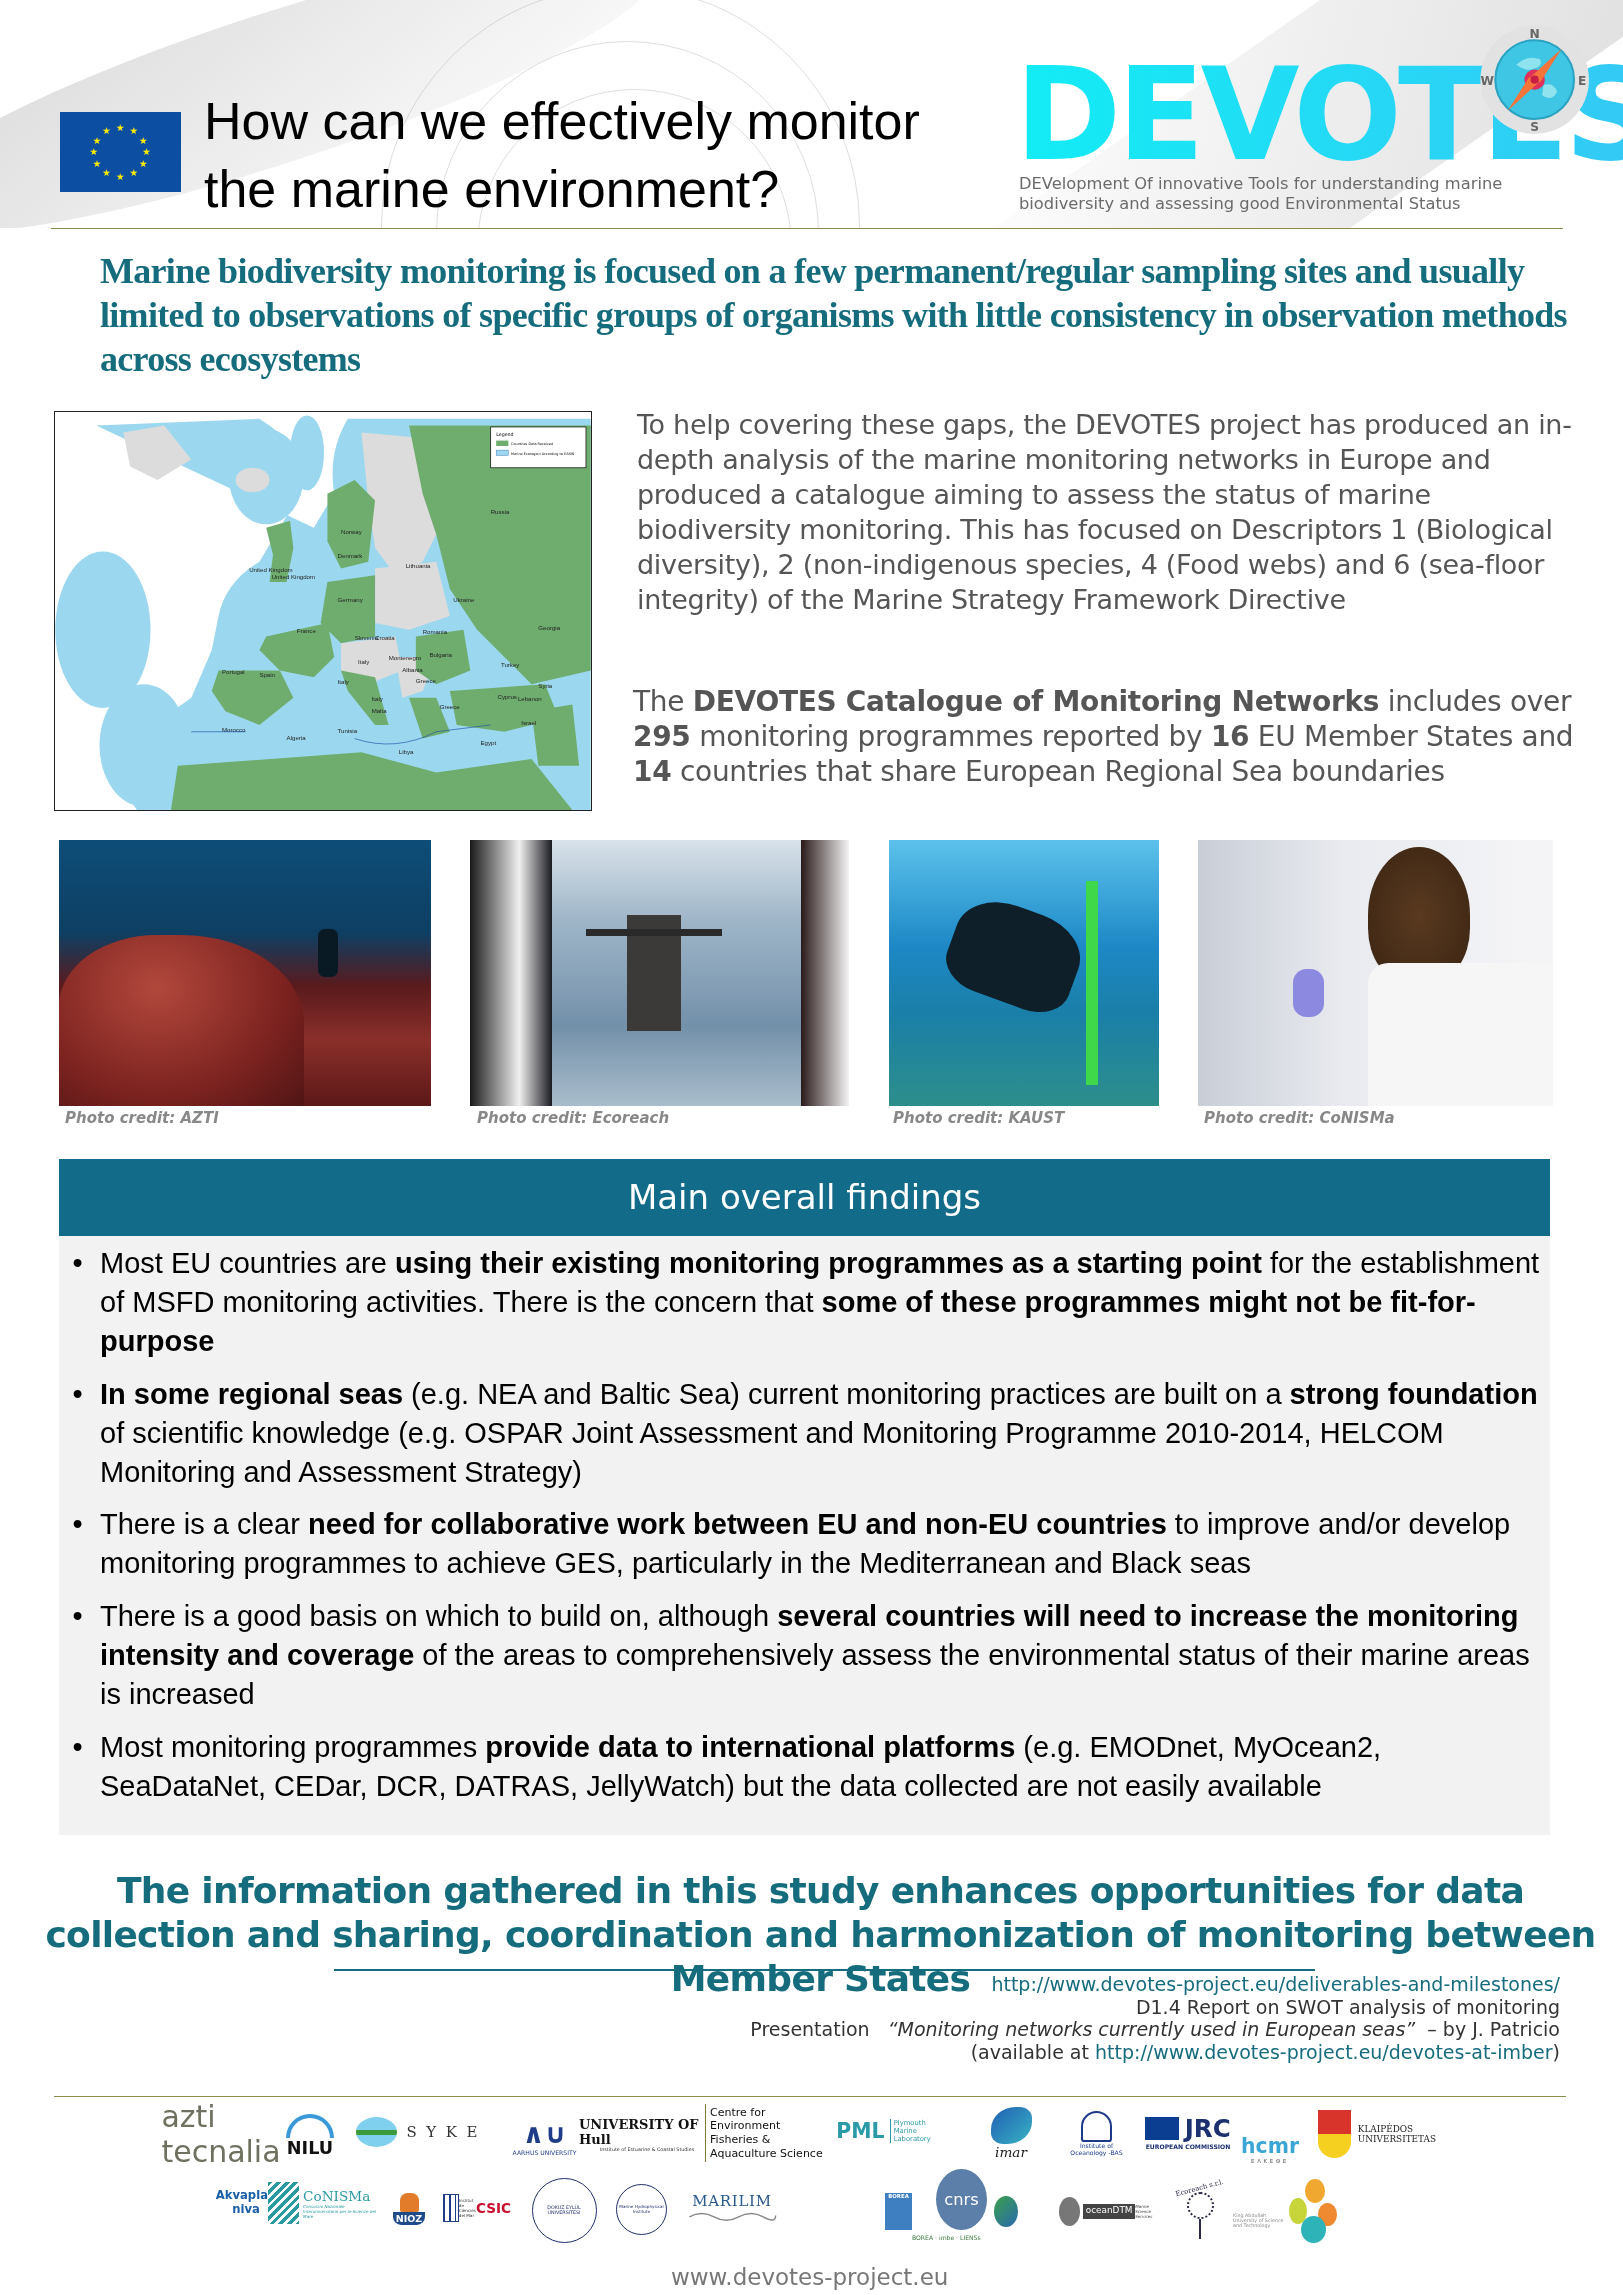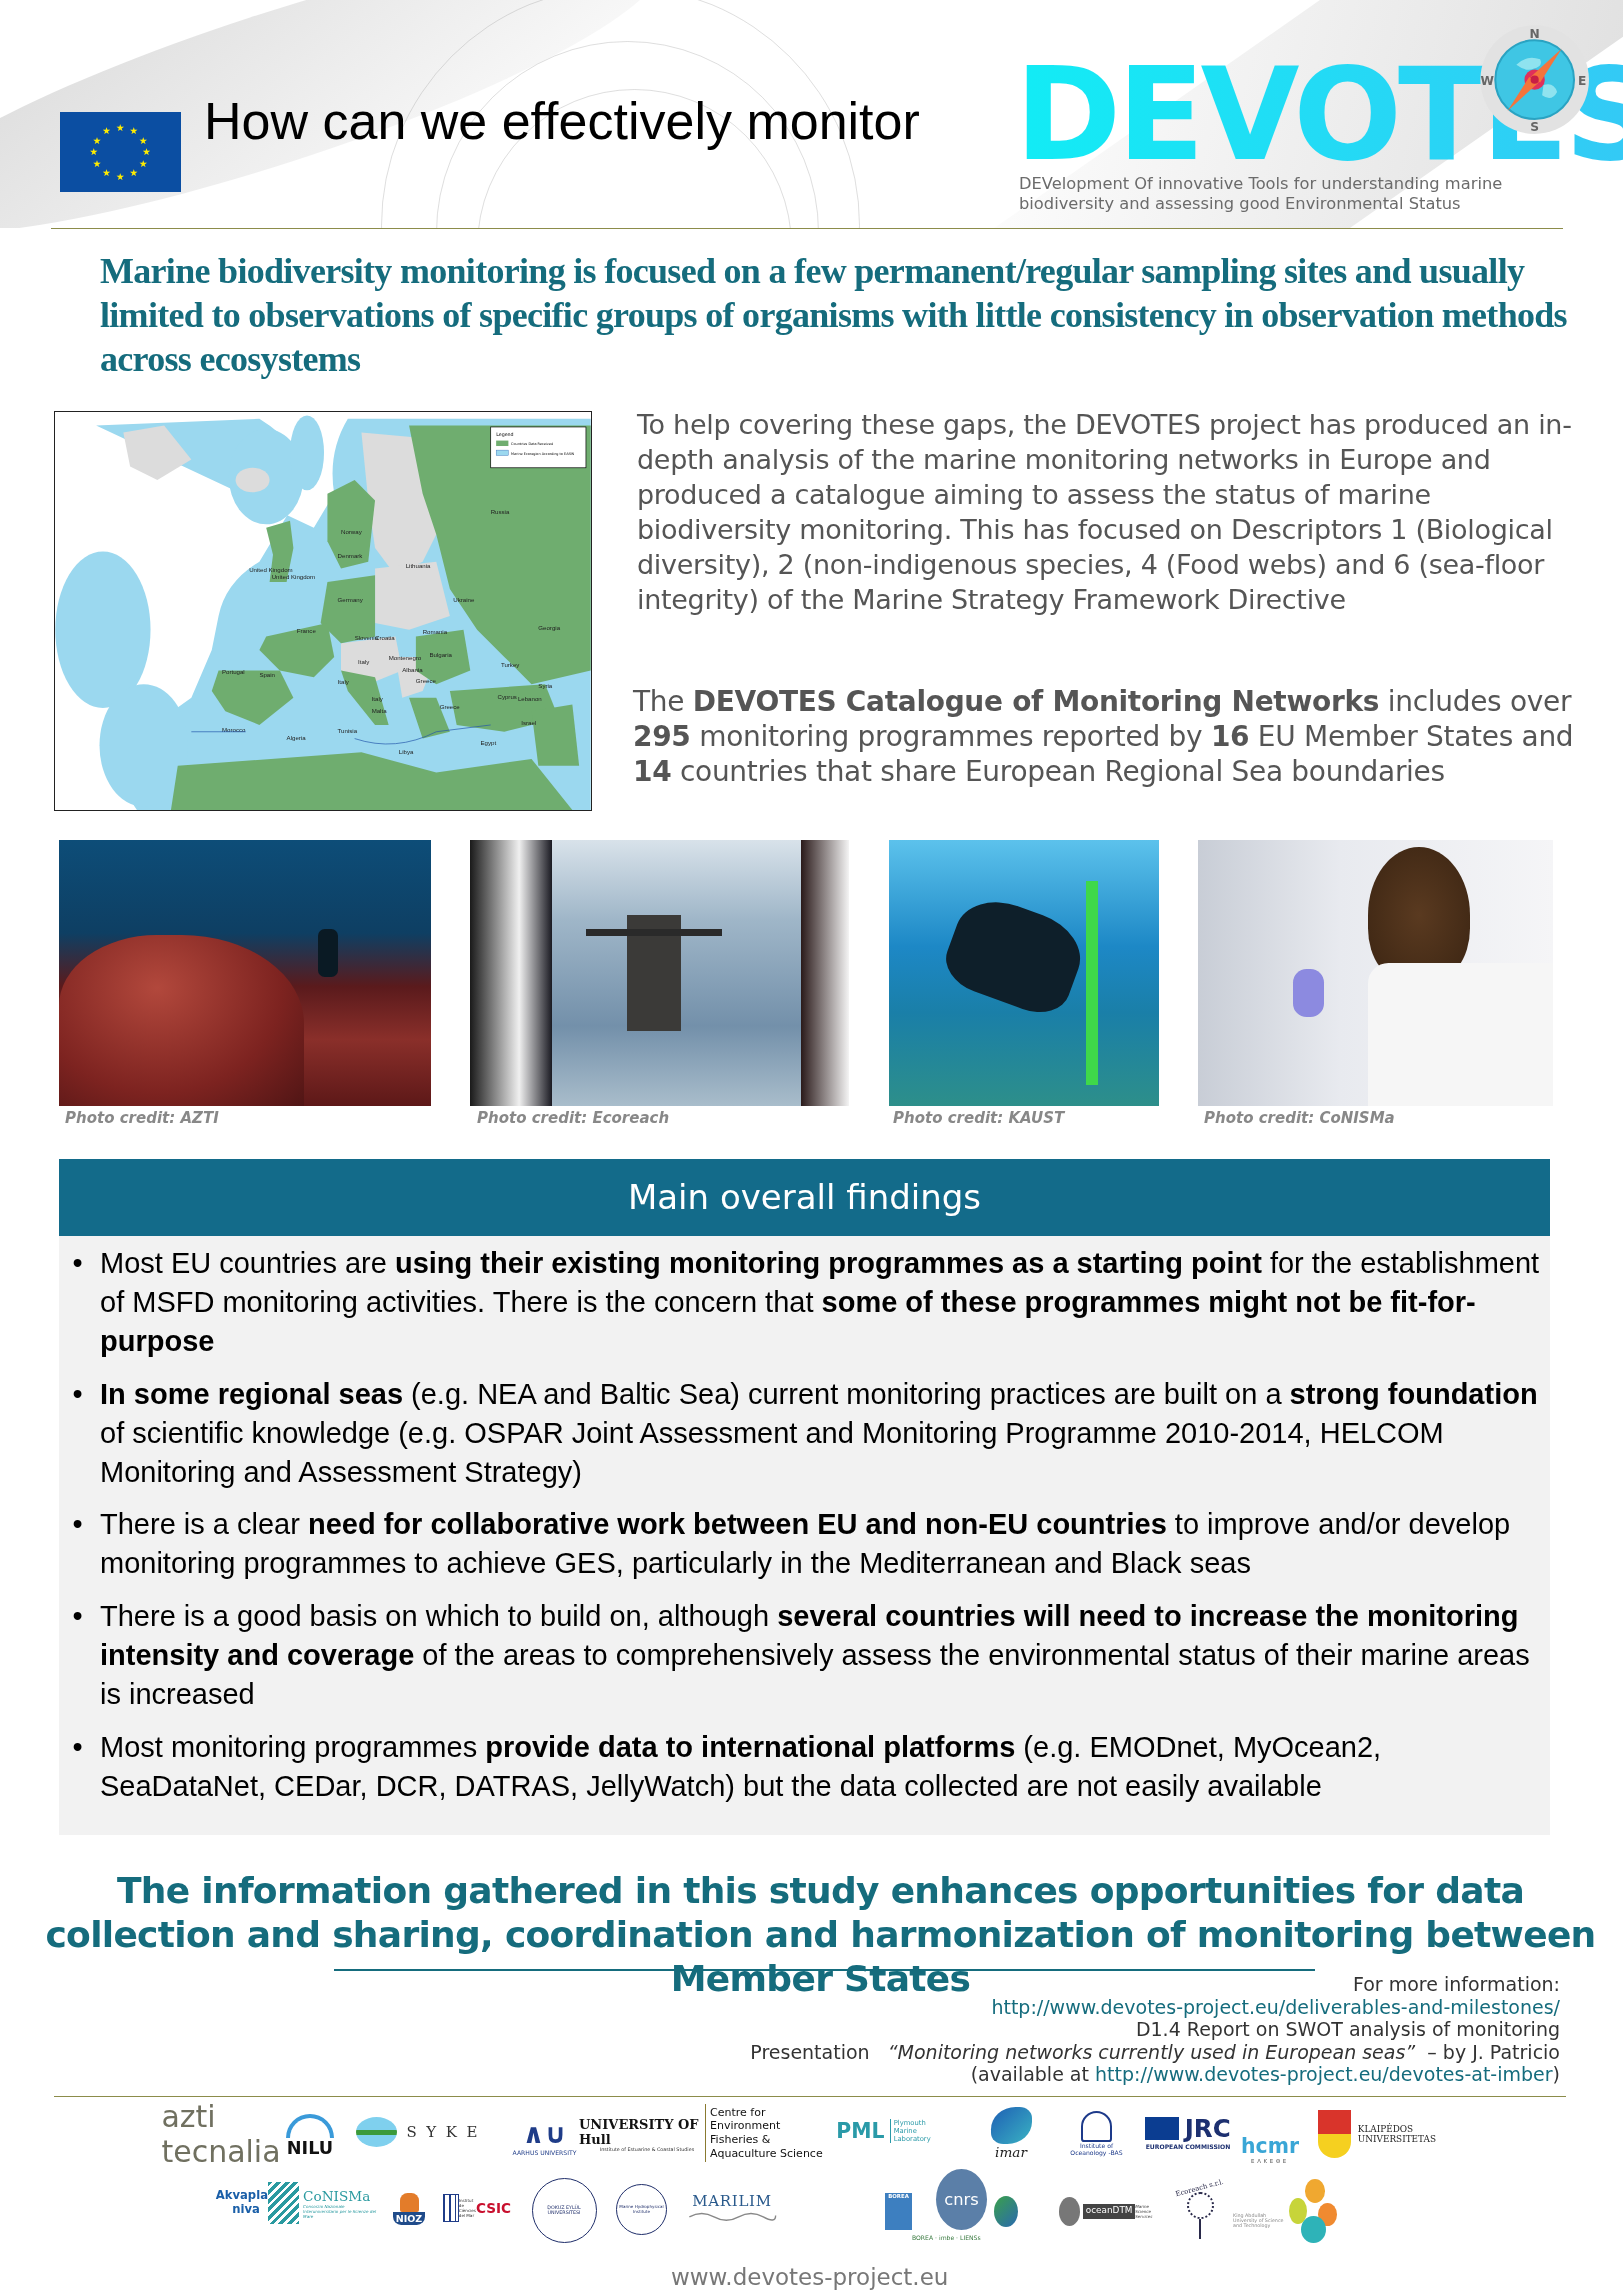--- a/index.html
+++ b/index.html
@@ -63,20 +63,21 @@
         <text x="54" y="81">★</text>
       <text x="49" y="64">★</text>
         <text x="54" y="47">★</text>
         <text x="68" y="33">★</text>
     </g>
   </svg>
 </div>
 
 <div class="abs title">
   <div>How can we effectively monitor</div>
+  <div>the marine environment?</div>
 </div>
 
 <div class="abs devotes">DEVOTES</div>
 
 <div class="abs compass">
   <svg viewBox="0 0 165 165" width="112" height="112">
     <circle cx="82" cy="82" r="80" fill="#e2e2e2"></circle>
     <circle cx="82" cy="82" r="58" fill="#3fc6e4" stroke="#2aa3c2" stroke-width="3"></circle>
     <path d="M55 60 q15 -15 35 -8 q5 10 -10 14 q-10 5 -25 -6z M95 90 q15 -5 20 10 q-8 15 -22 5z" fill="#8fe3ef"></path>
     <circle cx="82" cy="82" r="15" fill="#e0305a"></circle>
@@ -218,21 +219,20 @@
       <li class="find-item" style="margin-top: 13.6px;"><span class="bul">•</span><span>There is a clear </span><b>need for collaborative work between EU and non-EU countries</b><span> to improve and/or develop monitoring programmes to achieve GES, particularly in the Mediterranean and Black seas</span></li>
       <li class="find-item" style="margin-top: 13.6px;"><span class="bul">•</span><span>There is a good basis on which to build on, although </span><b>several countries will need to increase the monitoring intensity and coverage</b><span> of the areas to comprehensively assess the environmental status of their marine areas is increased</span></li>
       <li class="find-item" style="margin-top: 13.6px;"><span class="bul">•</span><span>Most monitoring programmes </span><b>provide data to international platforms</b><span> (e.g. EMODnet, MyOcean2, SeaDataNet, CEDar,  DCR, DATRAS, JellyWatch) but the data collected are not easily available</span></li>
     </ul>
 </div>
 
 <div class="abs conclusion">The information gathered in this study enhances opportunities for data collection and sharing, coordination and harmonization of monitoring between Member States</div>
 <div class="abs concl-line" style="z-index:-1;"></div>
 
 <div class="abs more">
-  <div>For more information:</div>
   <div><a>http://www.devotes-project.eu/deliverables-and-milestones/</a></div>
   <div>D1.4 Report on SWOT analysis of monitoring</div>
   <div><span style="white-space:pre;">Presentation   </span><i>“Monitoring networks currently used in European seas”</i><span style="white-space:pre;">  – by J. Patricio</span></div>
   <div><span>(available at </span><a>http://www.devotes-project.eu/devotes-at-imber</a><span>)</span></div>
 </div>
 
 <div class="abs hr-bot"></div>
 
 <div class="logo" style="left:170px;top:2108px;width:102px;height:51px;">
   <span style="font-size:30px;color:#707060;">azti tecnalia</span>

